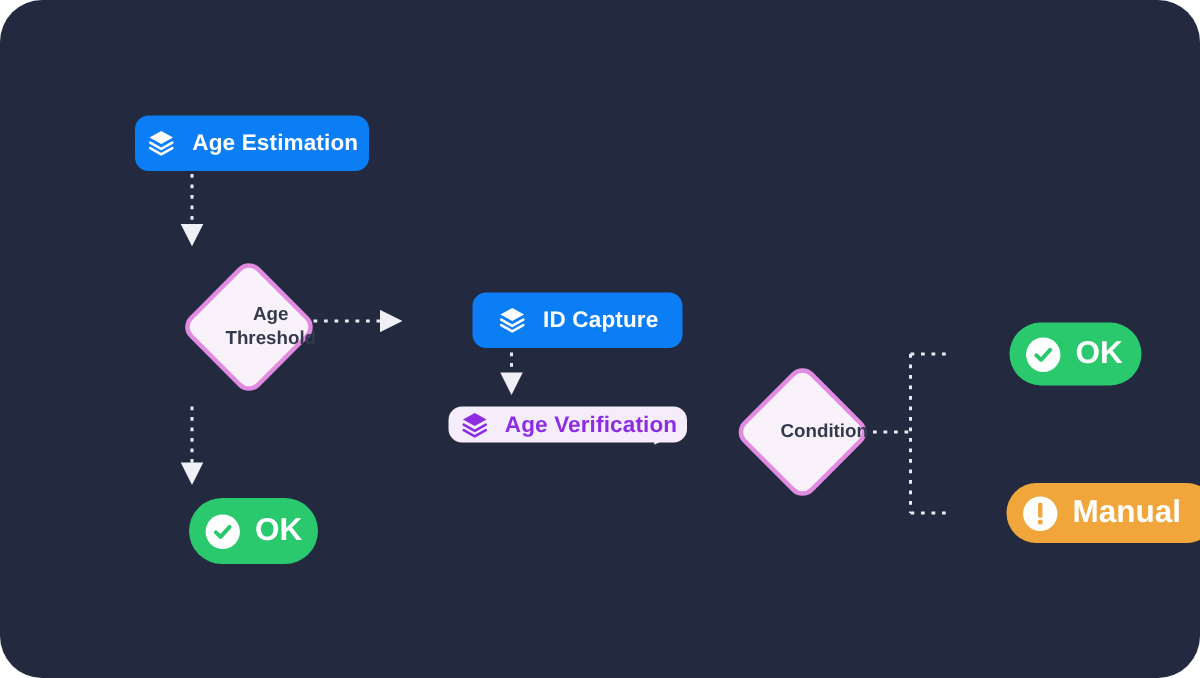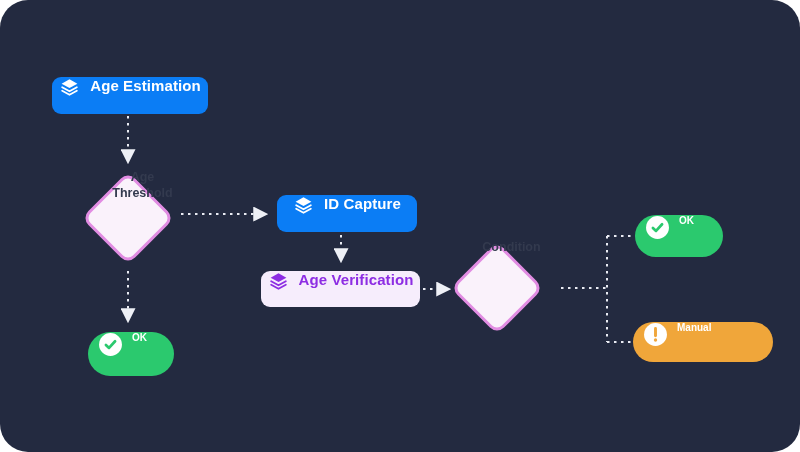--- a/index.html
+++ b/index.html
@@ -17,22 +17,24 @@
     overflow: hidden;
   }
   .connectors {
     position: absolute;
     inset: 0;
     pointer-events: none;
   }
   .node {
     position: absolute;
     display: flex;
+    align-items: center;
     justify-content: center;
     box-sizing: border-box;
+    margin-left: 38px;
   }
   .step {
     border-radius: 9px;
     gap: 10px;
     font-weight: 700;
     font-size: 15px;
     letter-spacing: 0.1px;
   }
   .step.blue   { background: #0b7df5; color: #ffffff; }
   .step.light  { background: #f6edfc; color: #8d2de3; }
@@ -59,21 +61,21 @@
     font-weight: 700;
     line-height: 1.25;
     width: 80px;
     padding-left: 29px;
   }
   .pill {
     border-radius: 999px;
     gap: 9px;
     color: #ffffff;
     font-weight: 700;
-    font-size: 10px;
+    font-size: 21px;
     justify-content: flex-start;
     padding-left: 10px;
   }
   .pill.green  { background: #2bc96e; }
   .pill.orange { background: #f0a63a; }
   .pill .badge { display: flex; width: 25px; height: 25px; }
   .pill .badge svg { width: 25px; height: 25px; }
 </style>
 </head>
 <body>
@@ -116,21 +118,21 @@
     <span class="node-icon">
       <svg viewBox="0 0 24 24">
         <path d="M12 2.6 L21 7.6 L12 12.6 L3 7.6 Z" fill="currentColor"></path>
         <path d="M3.6 11.6 L12 16.3 L20.4 11.6" stroke="currentColor" stroke-width="2" fill="none" stroke-linecap="round" stroke-linejoin="round"></path>
         <path d="M3.6 15.7 L12 20.4 L20.4 15.7" stroke="currentColor" stroke-width="2" fill="none" stroke-linecap="round" stroke-linejoin="round"></path>
       </svg>
     </span>
     <span>ID Capture</span>
   </div>
 
-  <div class="node step light" style="left:261px; top:271px; width:159px; height:36px;">
+  <div class="node step light" style="left:261px; top:271px; width:159px; height:24px;">
     <span class="node-icon">
       <svg viewBox="0 0 24 24">
         <path d="M12 2.6 L21 7.6 L12 12.6 L3 7.6 Z" fill="currentColor"></path>
         <path d="M3.6 11.6 L12 16.3 L20.4 11.6" stroke="currentColor" stroke-width="2" fill="none" stroke-linecap="round" stroke-linejoin="round"></path>
         <path d="M3.6 15.7 L12 20.4 L20.4 15.7" stroke="currentColor" stroke-width="2" fill="none" stroke-linecap="round" stroke-linejoin="round"></path>
       </svg>
     </span>
     <span>Age Verification</span>
   </div>
 

